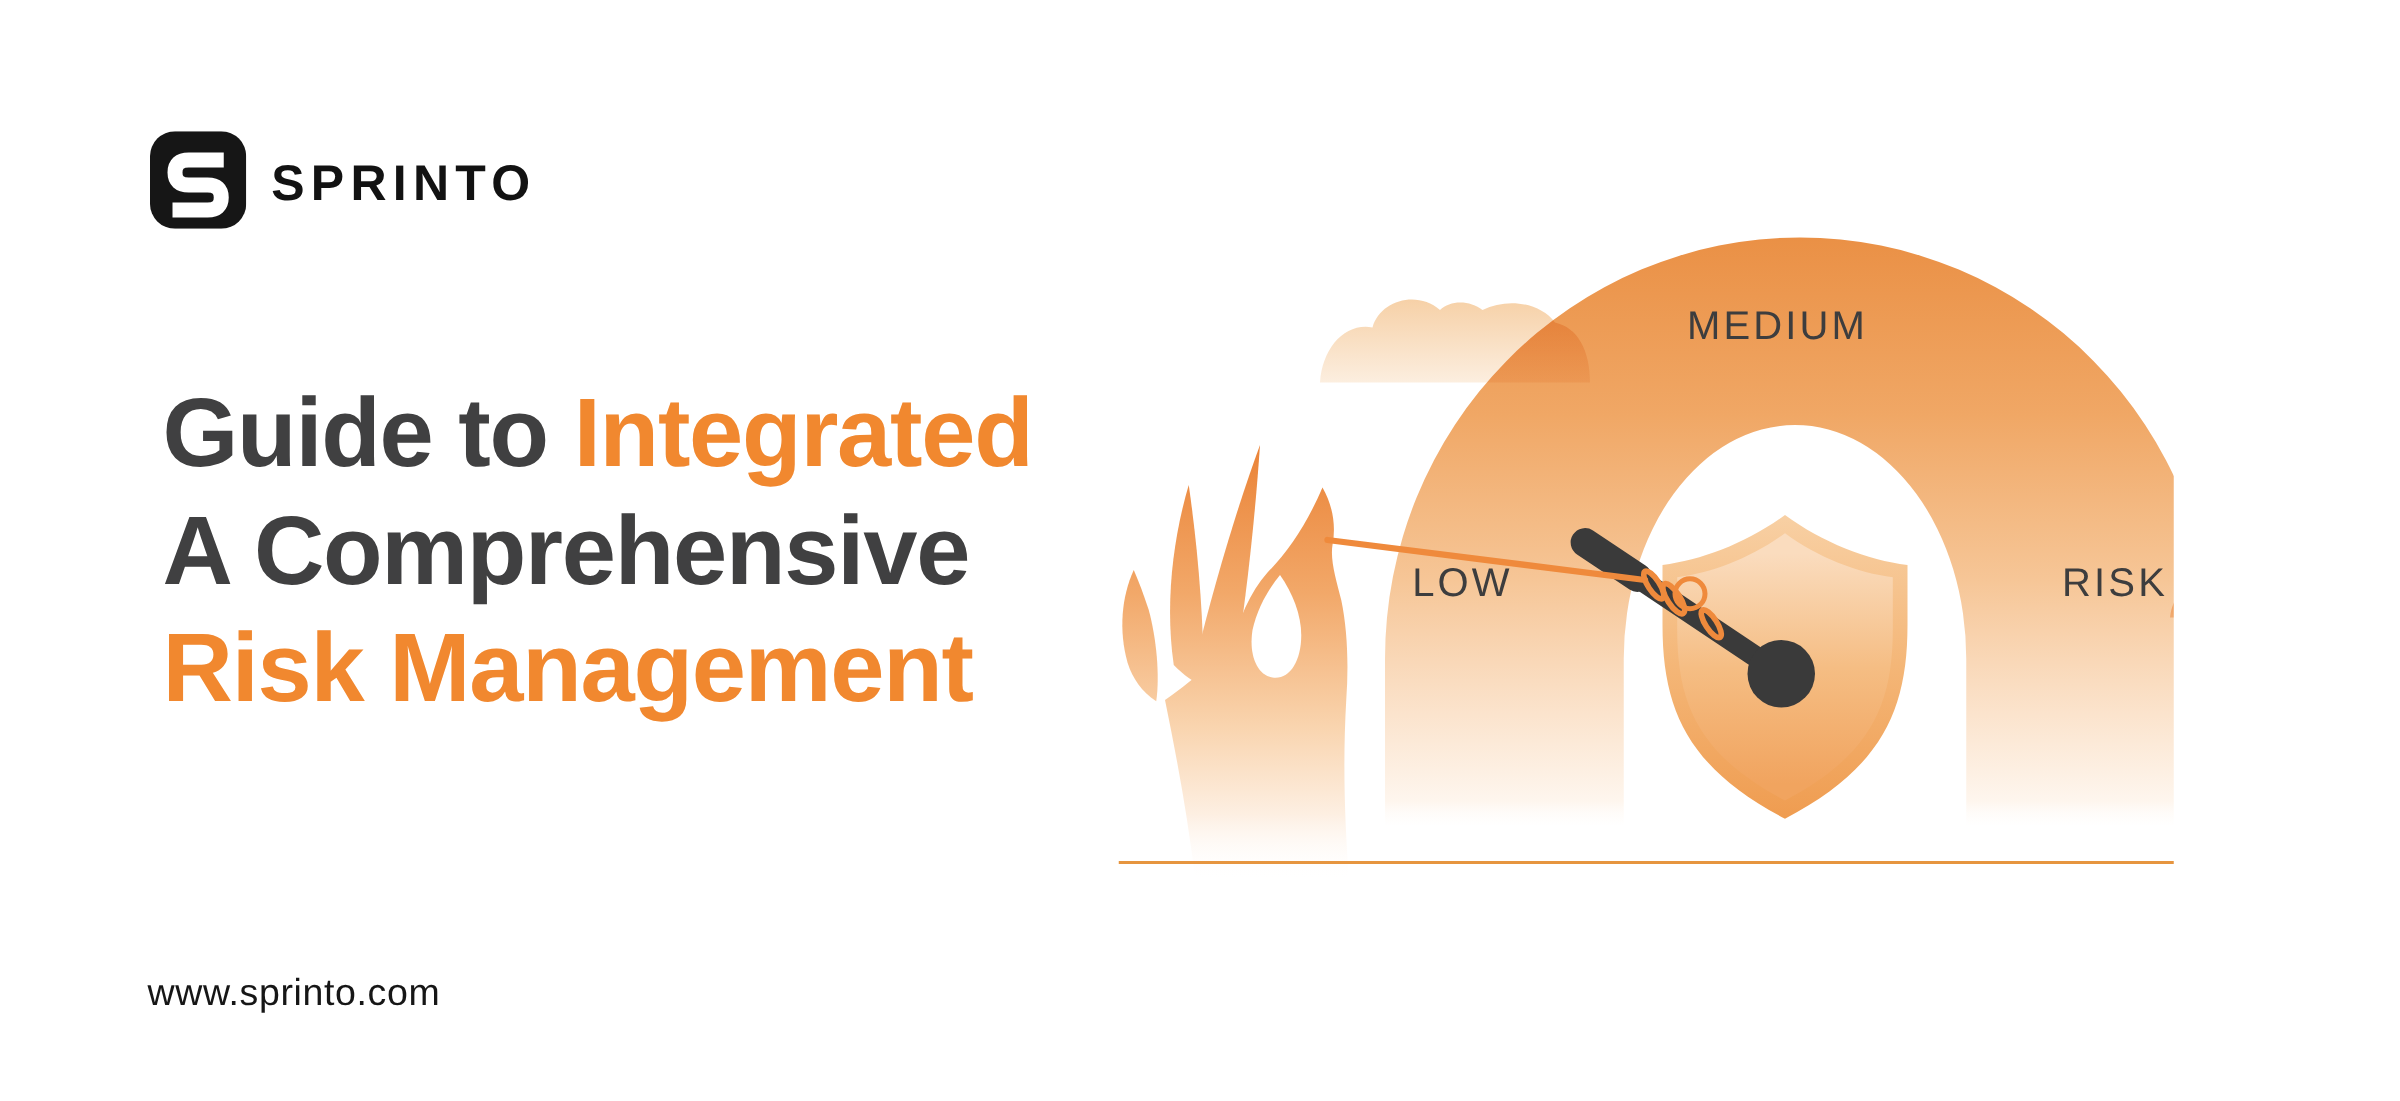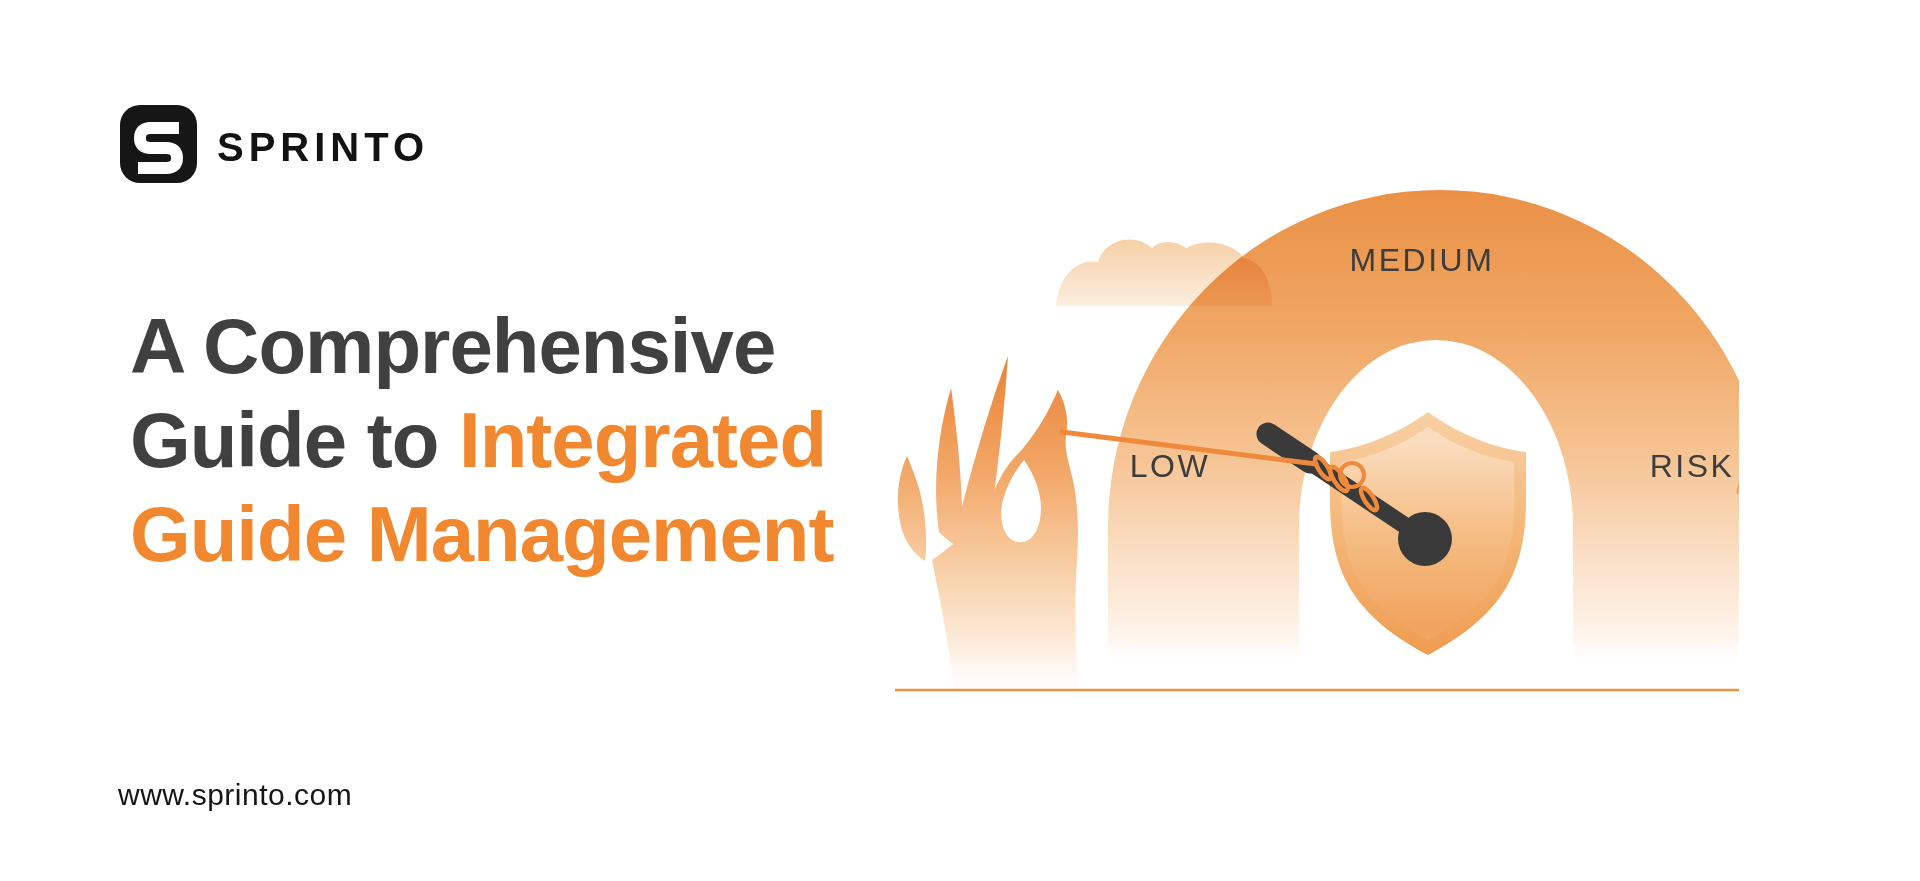--- a/index.html
+++ b/index.html
@@ -41,23 +41,23 @@
 
   <div>
     <svg class="logo-square" viewBox="0 0 77 78">
       <rect x="0" y="0" width="77" height="78" rx="20" fill="#161616"></rect>
       <path d="M59,23 L31,23 Q20,23 20,33 Q20,43 31,43 L46,43 Q57,43 57,53 Q57,63 46,63 L18,63" fill="none" stroke="#ffffff" stroke-width="12" stroke-linecap="butt"></path>
     </svg>
     <div class="logo-text">SPRINTO</div>
   </div>
 
   <div class="title">
+    <div><span>Guide to </span><span class="accent">Integrated</span></div>
     <div><span>A Comprehensive</span></div>
-    <div><span>Guide to </span><span class="accent">Integrated</span></div>
-    <div class="accent"><span>Guide Management</span></div>
+    <div class="accent"><span>Risk Management</span></div>
   </div>
 
   <div class="website">www.sprinto.com</div>
 
   <svg class="illustration" viewBox="0 0 1920 881">
     <defs>
       <linearGradient id="archGrad" gradientUnits="userSpaceOnUse" x1="1440" y1="188" x2="1440" y2="665">
         <stop offset="0" stop-color="#EA9045"></stop>
         <stop offset="0.30" stop-color="#F0A765"></stop>
         <stop offset="0.58" stop-color="#F6C697"></stop>

